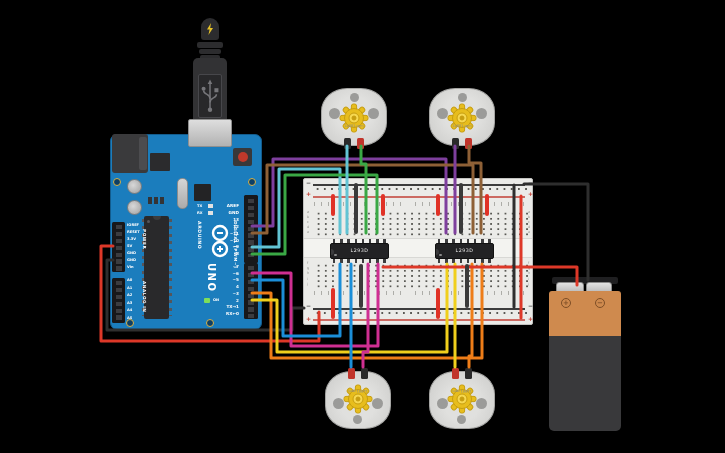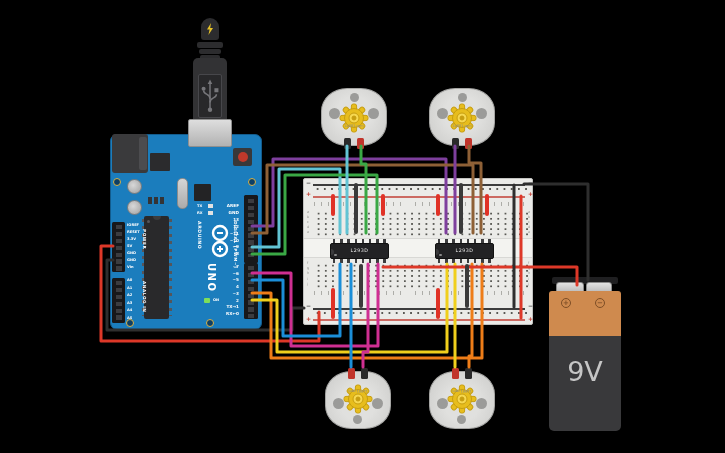--- a/index.html
+++ b/index.html
@@ -391,21 +391,20 @@
   </div>
 
   <div id="battery" class="abs">
     <div id="batt-capbar"></div>
     <div class="batt-term" style="left:8px;width:28px;"></div>
     <div class="batt-term" style="left:38px;width:26px;"></div>
     <div id="batt-band"></div>
     <div id="batt-body"></div>
     <div class="batt-sym" style="left:13px;top:22px;">+</div>
     <div class="batt-sym" style="left:47px;top:22px;">−</div>
-    <div id="batt-label">9V</div>
   </div>
 
   <svg id="wire-layer" width="725" height="453">
       <polyline points="113,246 101,246 101,341 319,341 319,312" fill="none" stroke="#dd3828" stroke-width="3" stroke-linecap="round" stroke-linejoin="round"></polyline>
       <polyline points="113,260 107,260 107,330 292,330 292,308 304,308" fill="none" stroke="#2e2e2e" stroke-width="3" stroke-linecap="round" stroke-linejoin="round"></polyline>
       <polyline points="252,226 273,226 273,159 446,159 446,233" fill="none" stroke="#7e3f9d" stroke-width="3" stroke-linecap="round" stroke-linejoin="round"></polyline>
       <polyline points="252,233 267,233 267,165 473,165 473,233" fill="none" stroke="#8e6036" stroke-width="3" stroke-linecap="round" stroke-linejoin="round"></polyline>
       <polyline points="252,247 279,247 279,169 340,169 340,233" fill="none" stroke="#62c4d4" stroke-width="3" stroke-linecap="round" stroke-linejoin="round"></polyline>
       <polyline points="252,254 285,254 285,175 377,175 377,233" fill="none" stroke="#3aa845" stroke-width="3" stroke-linecap="round" stroke-linejoin="round"></polyline>
       <polyline points="252,273 291,273 291,346 378,346 378,264" fill="none" stroke="#cf2f92" stroke-width="3" stroke-linecap="round" stroke-linejoin="round"></polyline>

